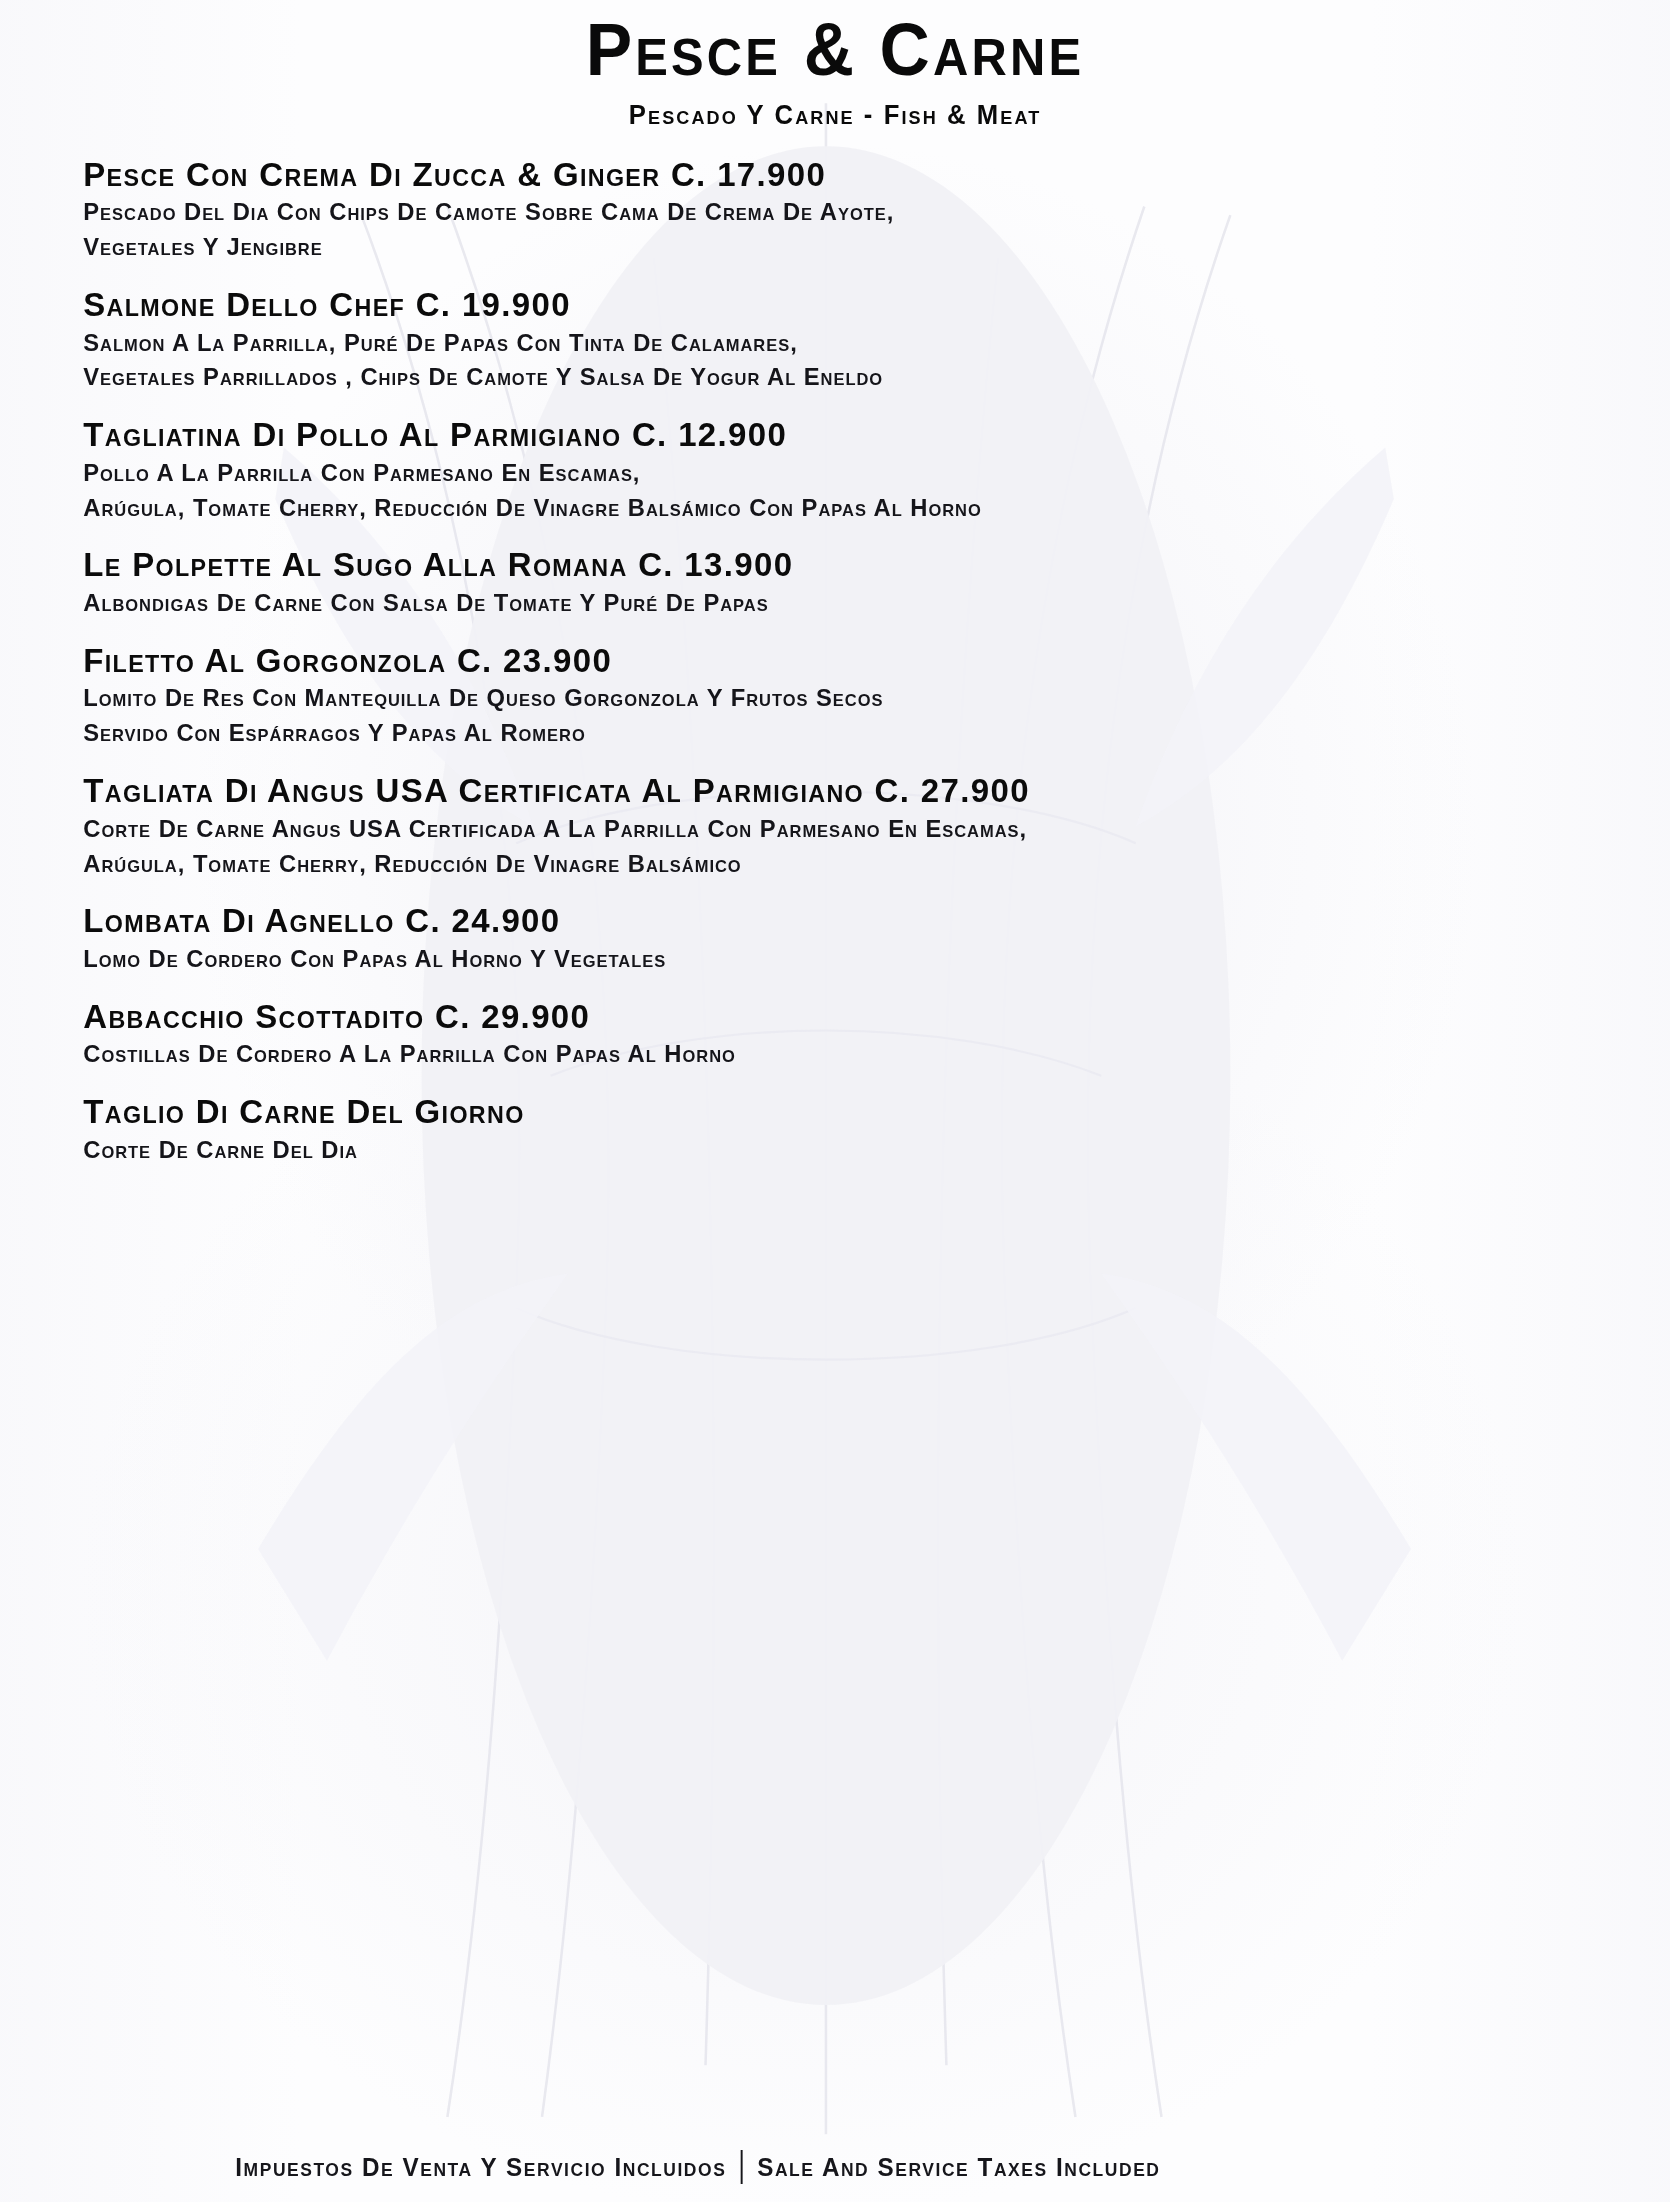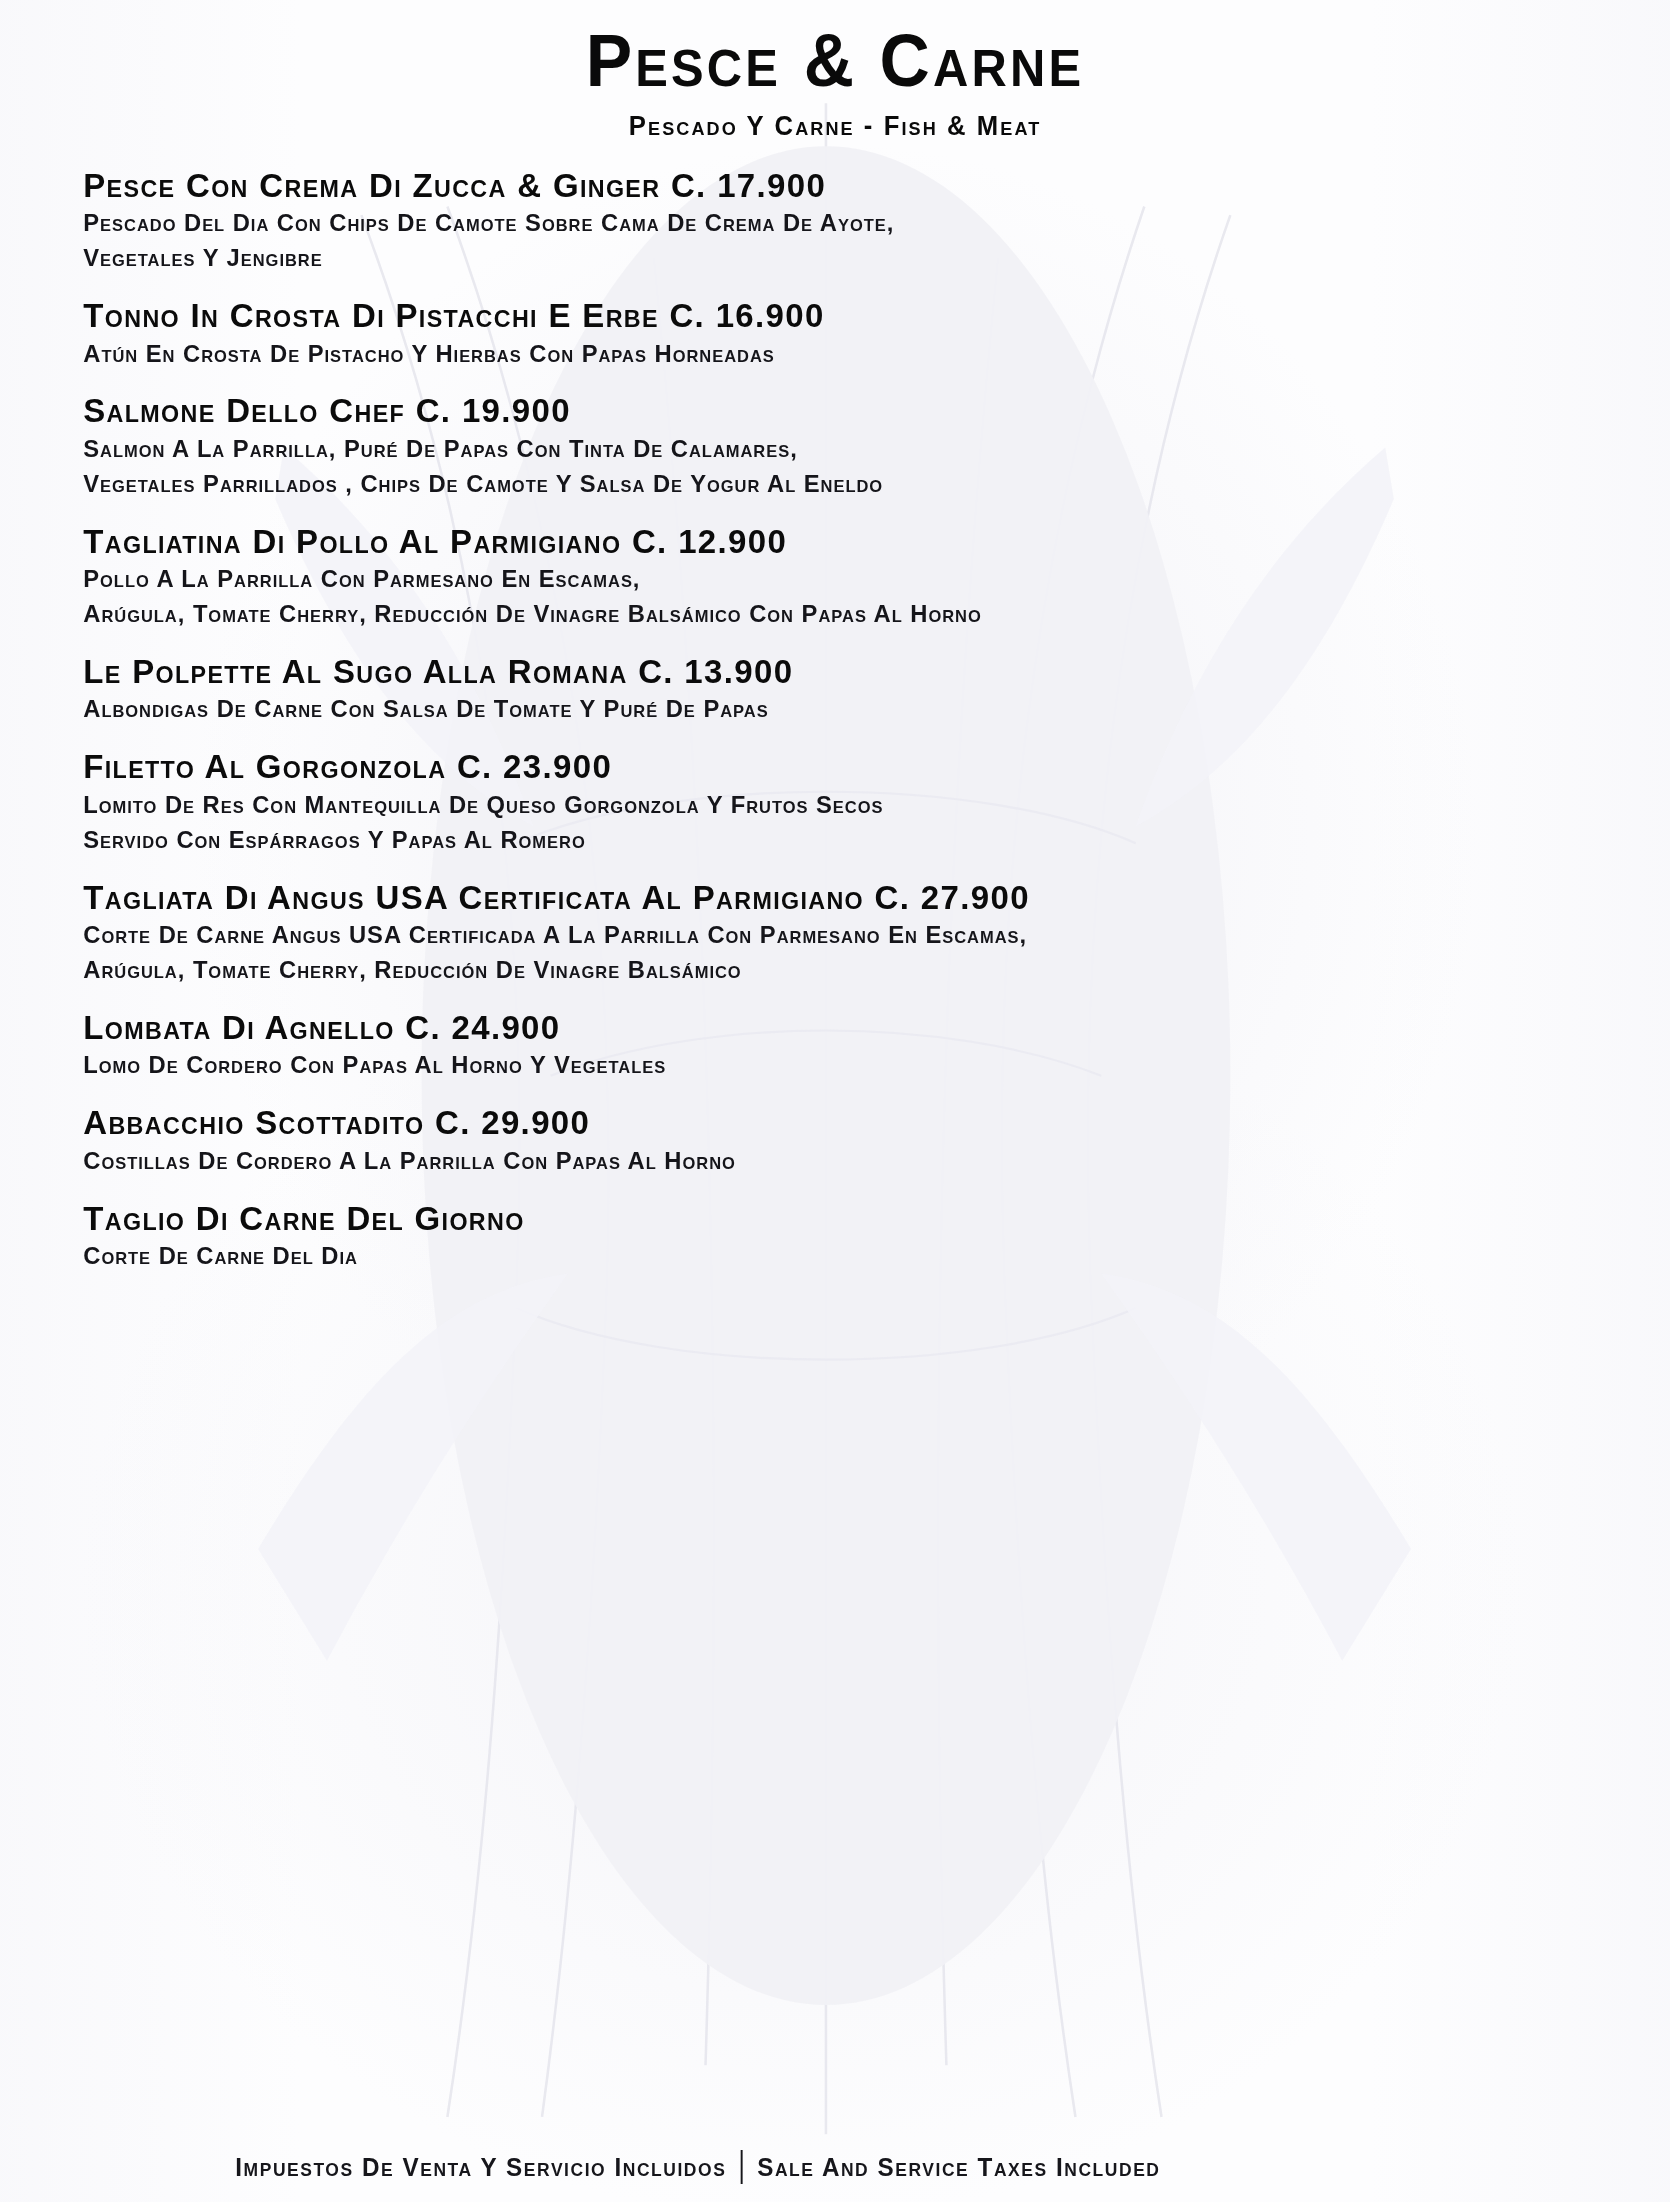--- a/index.html
+++ b/index.html
@@ -46,21 +46,21 @@
   }
 
   .content {
     position: relative;
     z-index: 2;
     width: 1670px;
   }
 
   
   .masthead {
-    padding-top: 23px;
+    padding-top: 12px;
     text-align: center;
   }
   .menu-title {
     font-family: "Liberation Sans Narrow", "Liberation Sans", "DejaVu Sans Condensed", sans-serif;
     font-weight: bold;
     font-size: 74px;
     line-height: 1.02;
     letter-spacing: 3.4px;
     font-variant: small-caps;
     text-transform: capitalize;
@@ -215,26 +215,20 @@
       <div class="item">
         <div class="item-name">Pesce Con Crema Di Zucca &amp; Ginger  c. 17.900</div>
         <div class="item-desc">
           <span class="line">Pescado del dia Con Chips de Camote Sobre Cama de Crema de Ayote,</span>
           <span class="line">Vegetales y Jengibre</span>
         </div>
       </div>
 
 
 
-      <div class="item">
-        <div class="item-name">Tonno In Crosta Di Pistacchi E Erbe c. 16.900</div>
-        <div class="item-desc">
-          <span class="line">Atún  en Crosta de Pistacho y Hierbas con Papas Horneadas</span>
-        </div>
-      </div>
 
       <div class="item">
         <div class="item-name">Salmone Dello Chef  c. 19.900</div>
         <div class="item-desc">
           <span class="line">Salmon a la Parrilla, Puré De Papas con Tinta de Calamares,</span>
           <span class="line">Vegetales Parrillados , Chips de Camote y Salsa de Yogur al Eneldo</span>
         </div>
       </div>
 
 

